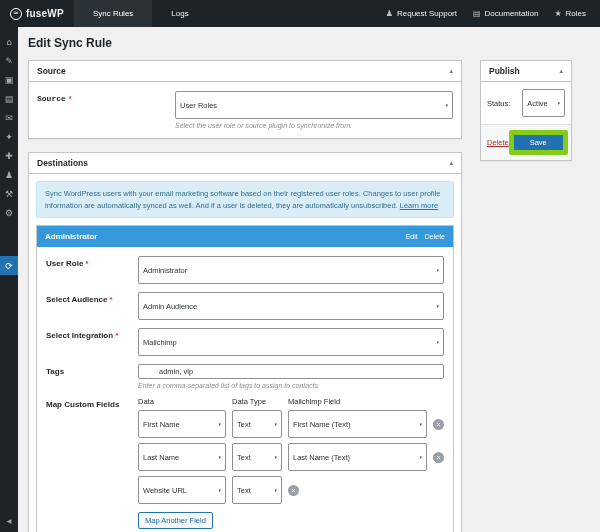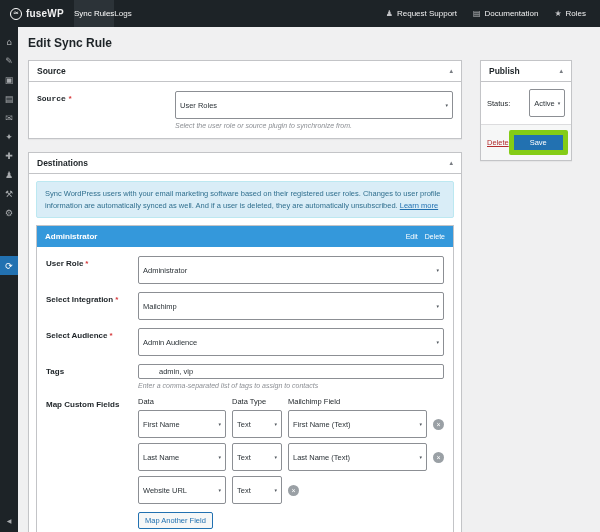--- a/index.html
+++ b/index.html
@@ -18,21 +18,21 @@
     display: flex; align-items: stretch; justify-content: space-between;
   }
   .ab-left { display: flex; align-items: stretch; }
   .brand { display: flex; align-items: center; gap: 4px; padding: 0 10px 0 10px; }
   .brand-icon {
     width: 12px; height: 12px; border: 1.4px solid #fff; border-radius: 50%;
     display: flex; align-items: center; justify-content: center;
     font-size: 7px; color: #fff; line-height: 1;
   }
   .brand-text { font-weight: bold; font-size: 10px; letter-spacing: .2px; }
-  .ab-tab { display: flex; align-items: center; padding: 0 0; font-size: 8px; cursor: pointer; text-align: center; }
+  .ab-tab { display: flex; align-items: center; padding: 0 19px; font-size: 8px; cursor: pointer; text-align: center; }
   .ab-tab.active { background: #2c3338; color: #fff; }
   .ab-right { display: flex; align-items: center; gap: 16px; padding-right: 14px; }
   .ab-link { display: flex; align-items: center; gap: 4px; font-size: 8px; cursor: pointer; }
   .ab-ic { font-size: 8px; color: #c3c4c7; }
 
   
   .layout { display: flex; height: 505px; }
   .wp-sidebar {
     flex: 0 0 18px; width: 18px; background: #1d2327;
     display: flex; flex-direction: column; align-items: center;
@@ -124,21 +124,21 @@
     width: 11px; height: 11px; border-radius: 50%; background: #9aa0a5; color: #fff;
     display: flex; align-items: center; justify-content: center; font-size: 7px;
     cursor: pointer; line-height: 1;
   }
   .map-add-btn {
     display: inline-block; border: 1px solid #2271b1; color: #2271b1; background: #f6f7f7;
     font-size: 7.5px; padding: 3px 6px; border-radius: 2px; margin-top: 3px; cursor: pointer;
   }
 
   
-  .pub-body { display: flex; align-items: center; gap: 19px; padding: 7px 6px; font-size: 7.5px; }
+  .pub-body { display: flex; align-items: center; gap: 12px; padding: 7px 6px; font-size: 7.5px; }
   .pub-select { flex: 1; }
   .pub-foot {
     display: flex; justify-content: space-between; align-items: center;
     border-top: 1px solid #dcdcde; background: #f6f7f7; padding: 5px 6px;
   }
   .pub-delete { color: #b32d2e; text-decoration: underline; font-size: 7.5px; cursor: pointer; }
   .btn-primary {
     background: #2271b1; color: #fff; border: 5px solid #84cc16; border-radius: 2px;
     font-size: 7.5px; padding: 3px 16px; cursor: pointer;
     font-family: "Liberation Sans", sans-serif;
@@ -247,37 +247,37 @@
                   <div class="fvalue">
                     <div class="select">
                       <span>Administrator</span>
                       <span class="chev icon">▾</span>
                     </div>
                   </div>
                 </div>
 
                 <div class="form-row">
                   <div class="flabel dst-label">
+                    <span>Select Audience</span><span class="req">*</span>
+                  </div>
+                  <div class="fvalue">
+                    <div class="select">
+                      <span>Admin Audience</span>
+                      <span class="chev icon">▾</span>
+                    </div>
+                  </div>
+                </div>
+
+                <div class="form-row">
+                  <div class="flabel dst-label">
                     <span>Select Integration</span><span class="req">*</span>
                   </div>
                   <div class="fvalue">
                     <div class="select">
                       <span>Mailchimp</span>
-                      <span class="chev icon">▾</span>
-                    </div>
-                  </div>
-                </div>
-
-                <div class="form-row">
-                  <div class="flabel dst-label">
-                    <span>Select Audience</span><span class="req">*</span>
-                  </div>
-                  <div class="fvalue">
-                    <div class="select">
-                      <span>Admin Audience</span>
                       <span class="chev icon">▾</span>
                     </div>
                   </div>
                 </div>
 
                 <div class="form-row">
                   <div class="flabel dst-label">Tags</div>
                   <div class="fvalue">
                     <div class="text-input">admin, vip</div>
                     <div class="descr">Enter a comma-separated list of tags to assign to contacts</div>

